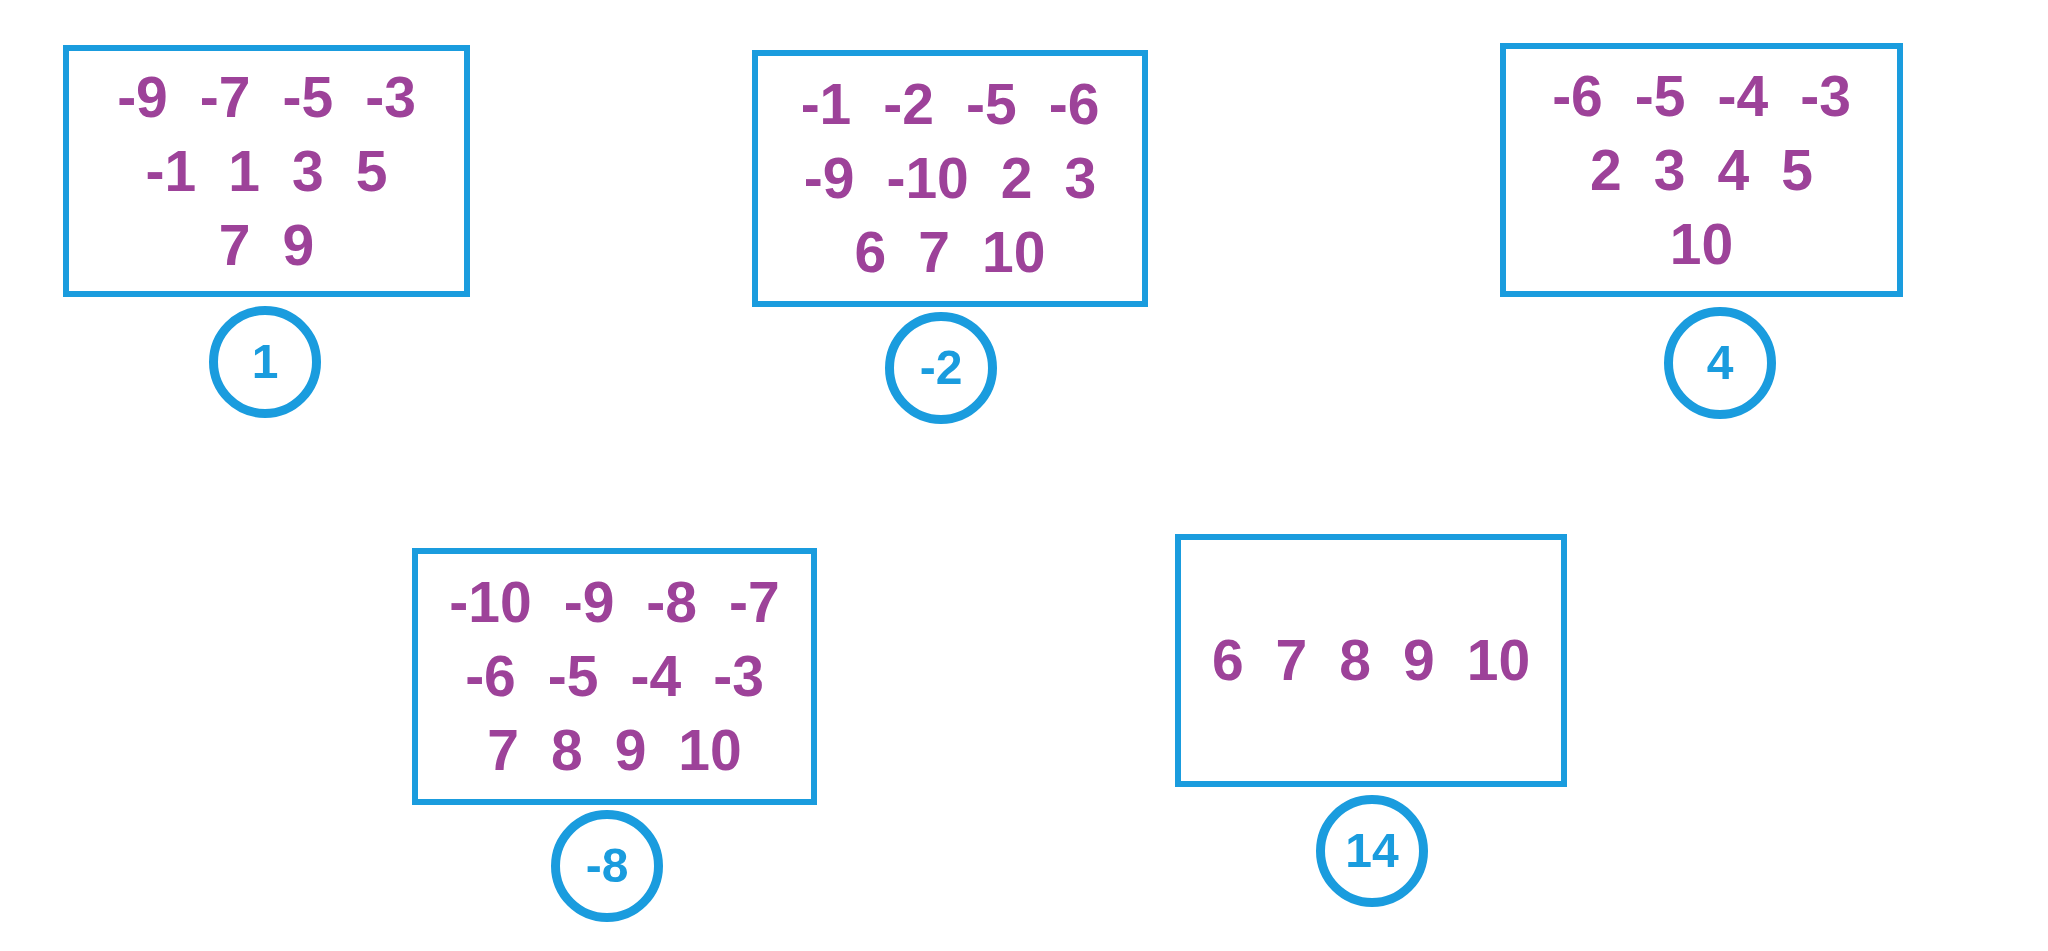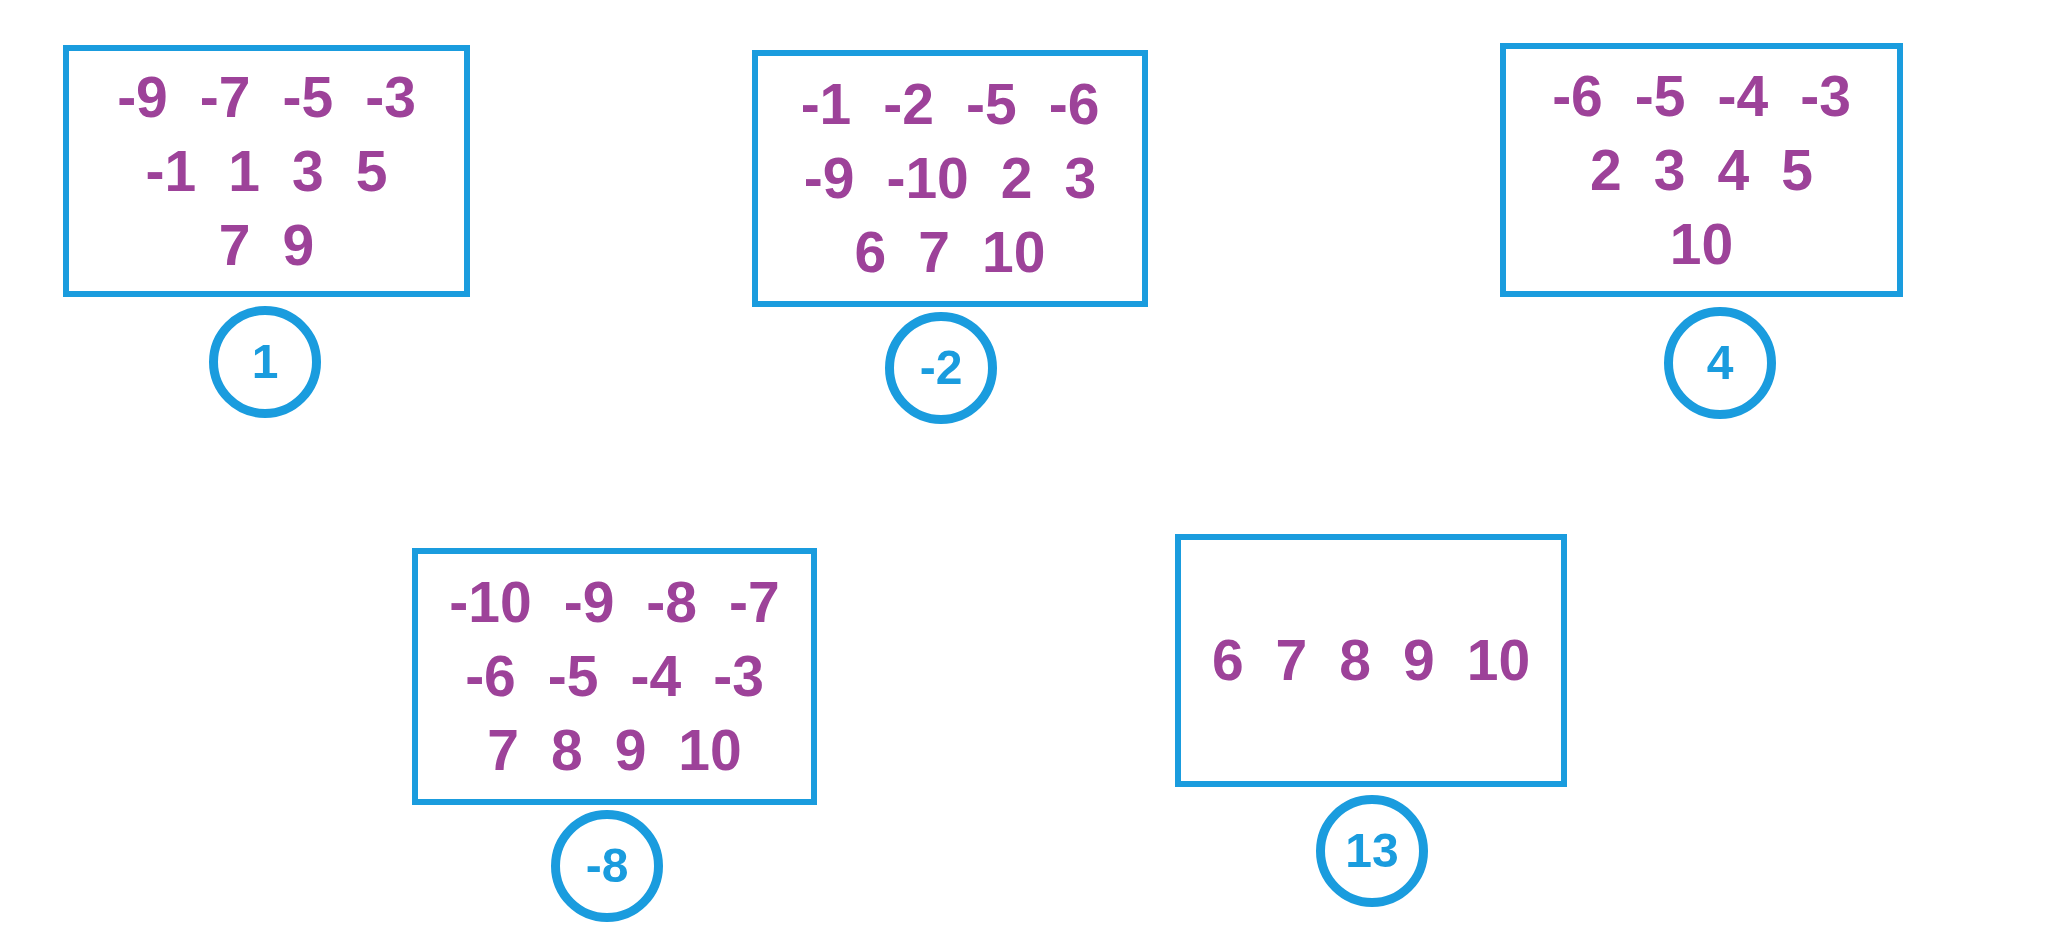--- a/index.html
+++ b/index.html
@@ -144,13 +144,13 @@
 
 <div class="num-box" style="left:1175px; top:534px; width:392px; height:253px;">
     <div class="num-row">
       <span class="num">6</span>
       <span class="num">7</span>
       <span class="num">8</span>
       <span class="num">9</span>
       <span class="num">10</span>
     </div>
   </div>
-<div class="answer-circle" style="left:1316px; top:795px;">13</div>
+<div class="answer-circle" style="left:1316px; top:795px;">14</div>
 
 </body></html>

